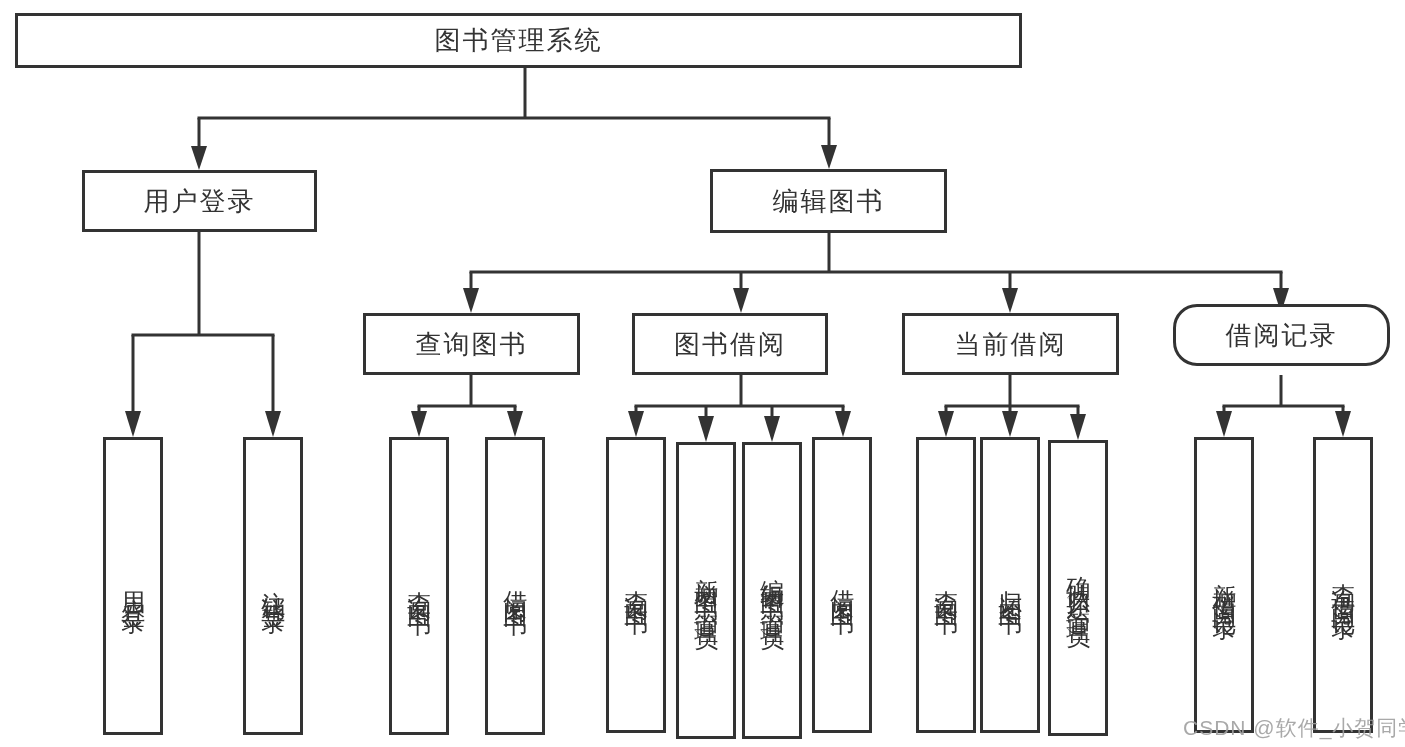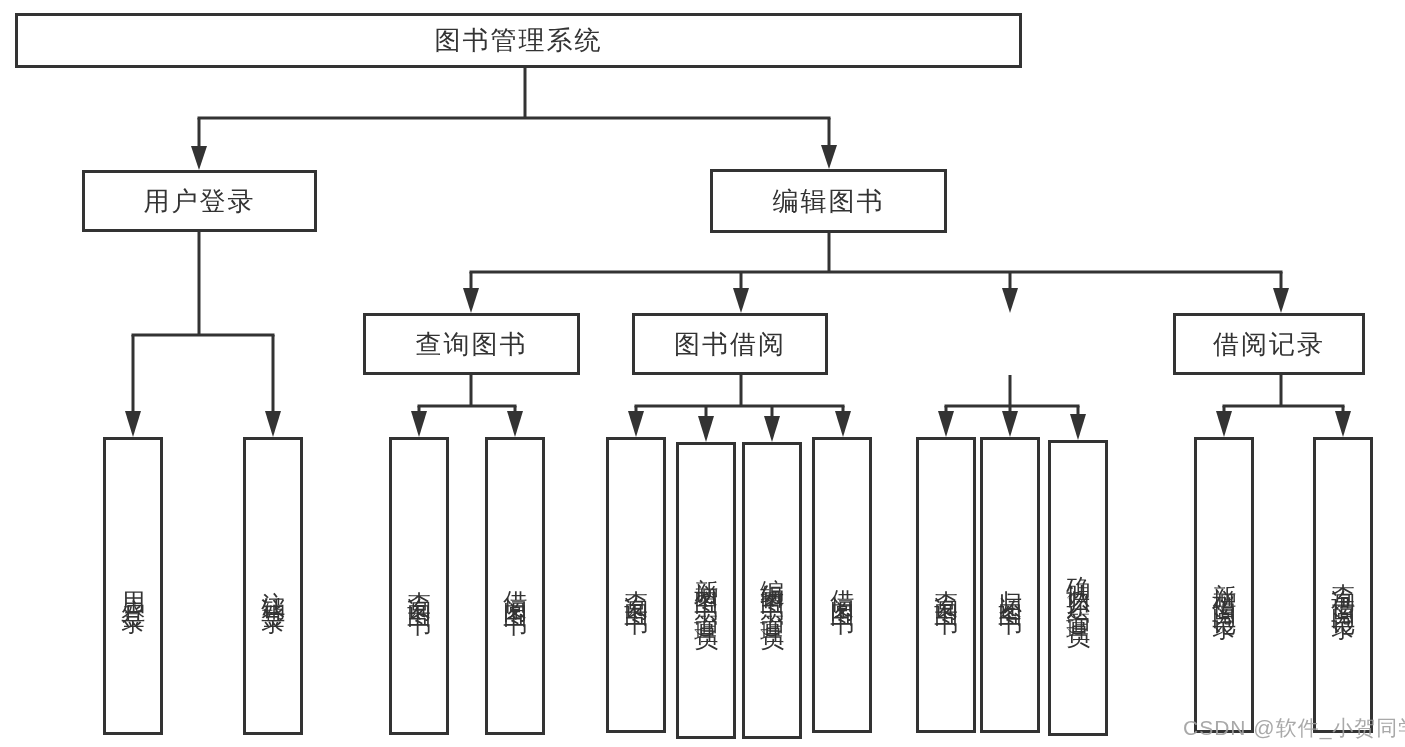--- a/index.html
+++ b/index.html
@@ -142,22 +142,25 @@
     </div>
 
   <div class="node h-node" style="left:363px; top:313px; width:217px; height:62px;">
       <span>查询图书</span>
     </div>
 
   <div class="node h-node" style="left:632px; top:313px; width:196px; height:62px;">
       <span>图书借阅</span>
     </div>
 
-
-  <div class="node h-node" style="left:1173px; top:313px; width:192px; height:62px;">
+  <div class="node h-node" style="left:902px; top:313px; width:217px; height:62px;">
+      <span>当前借阅</span>
+    </div>
+
+  <div class="node h-node" style="left:1173px; top:304px; width:217px; height:62px;border-radius:24px;">
       <span>借阅记录</span>
     </div>
 
   <div class="node v-node" style="left:103px; top:437px; width:60px; height:298px;">
       <span>用户登录</span>
     </div>
 
   <div class="node v-node" style="left:243px; top:437px; width:60px; height:298px;">
       <span>注销登录</span>
     </div>

